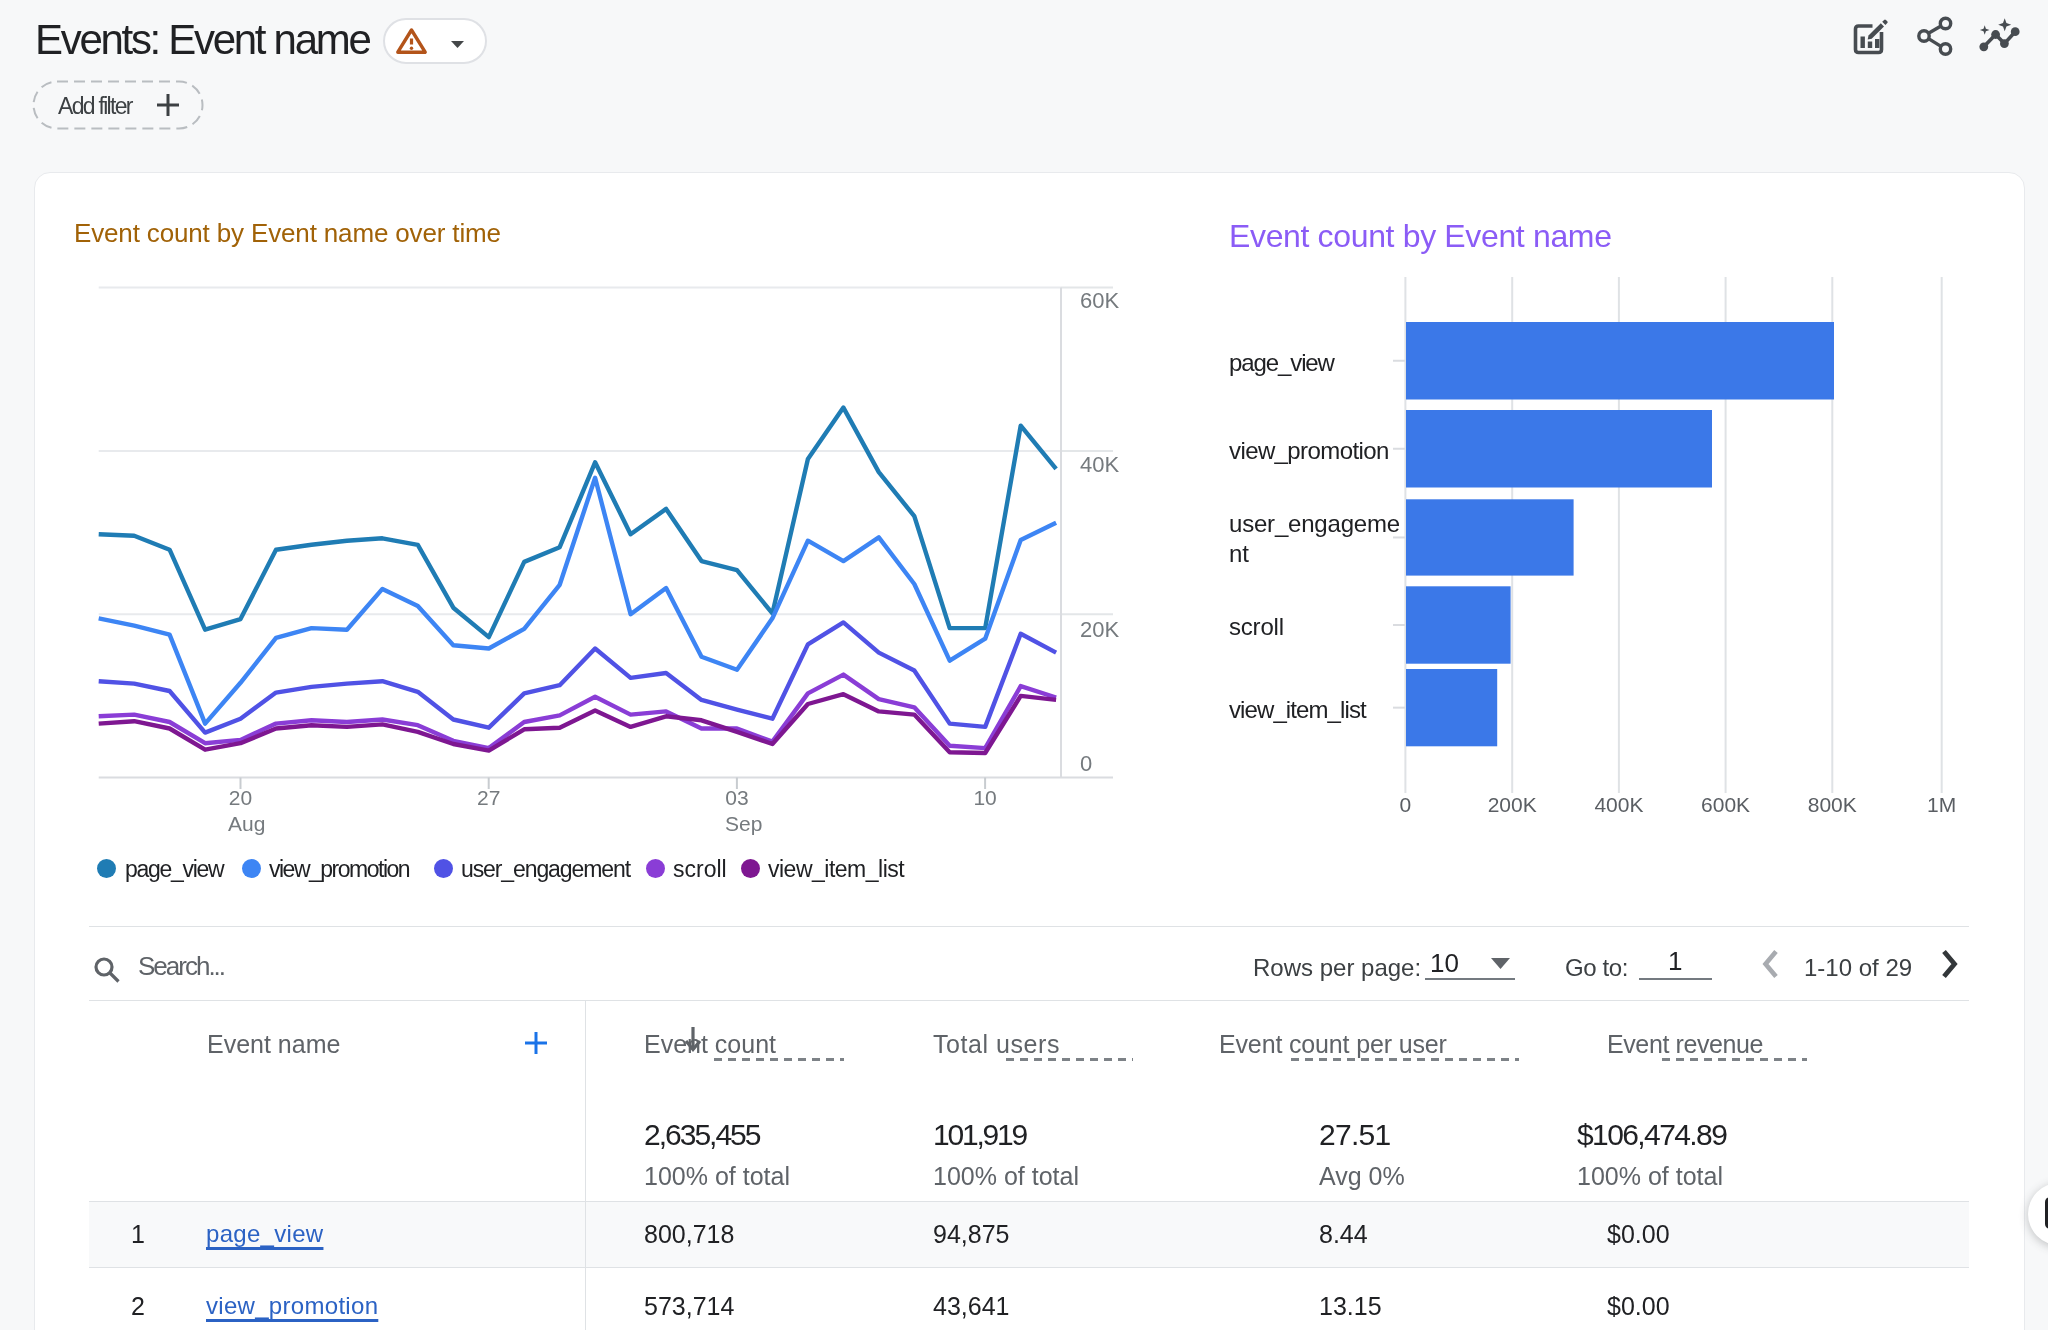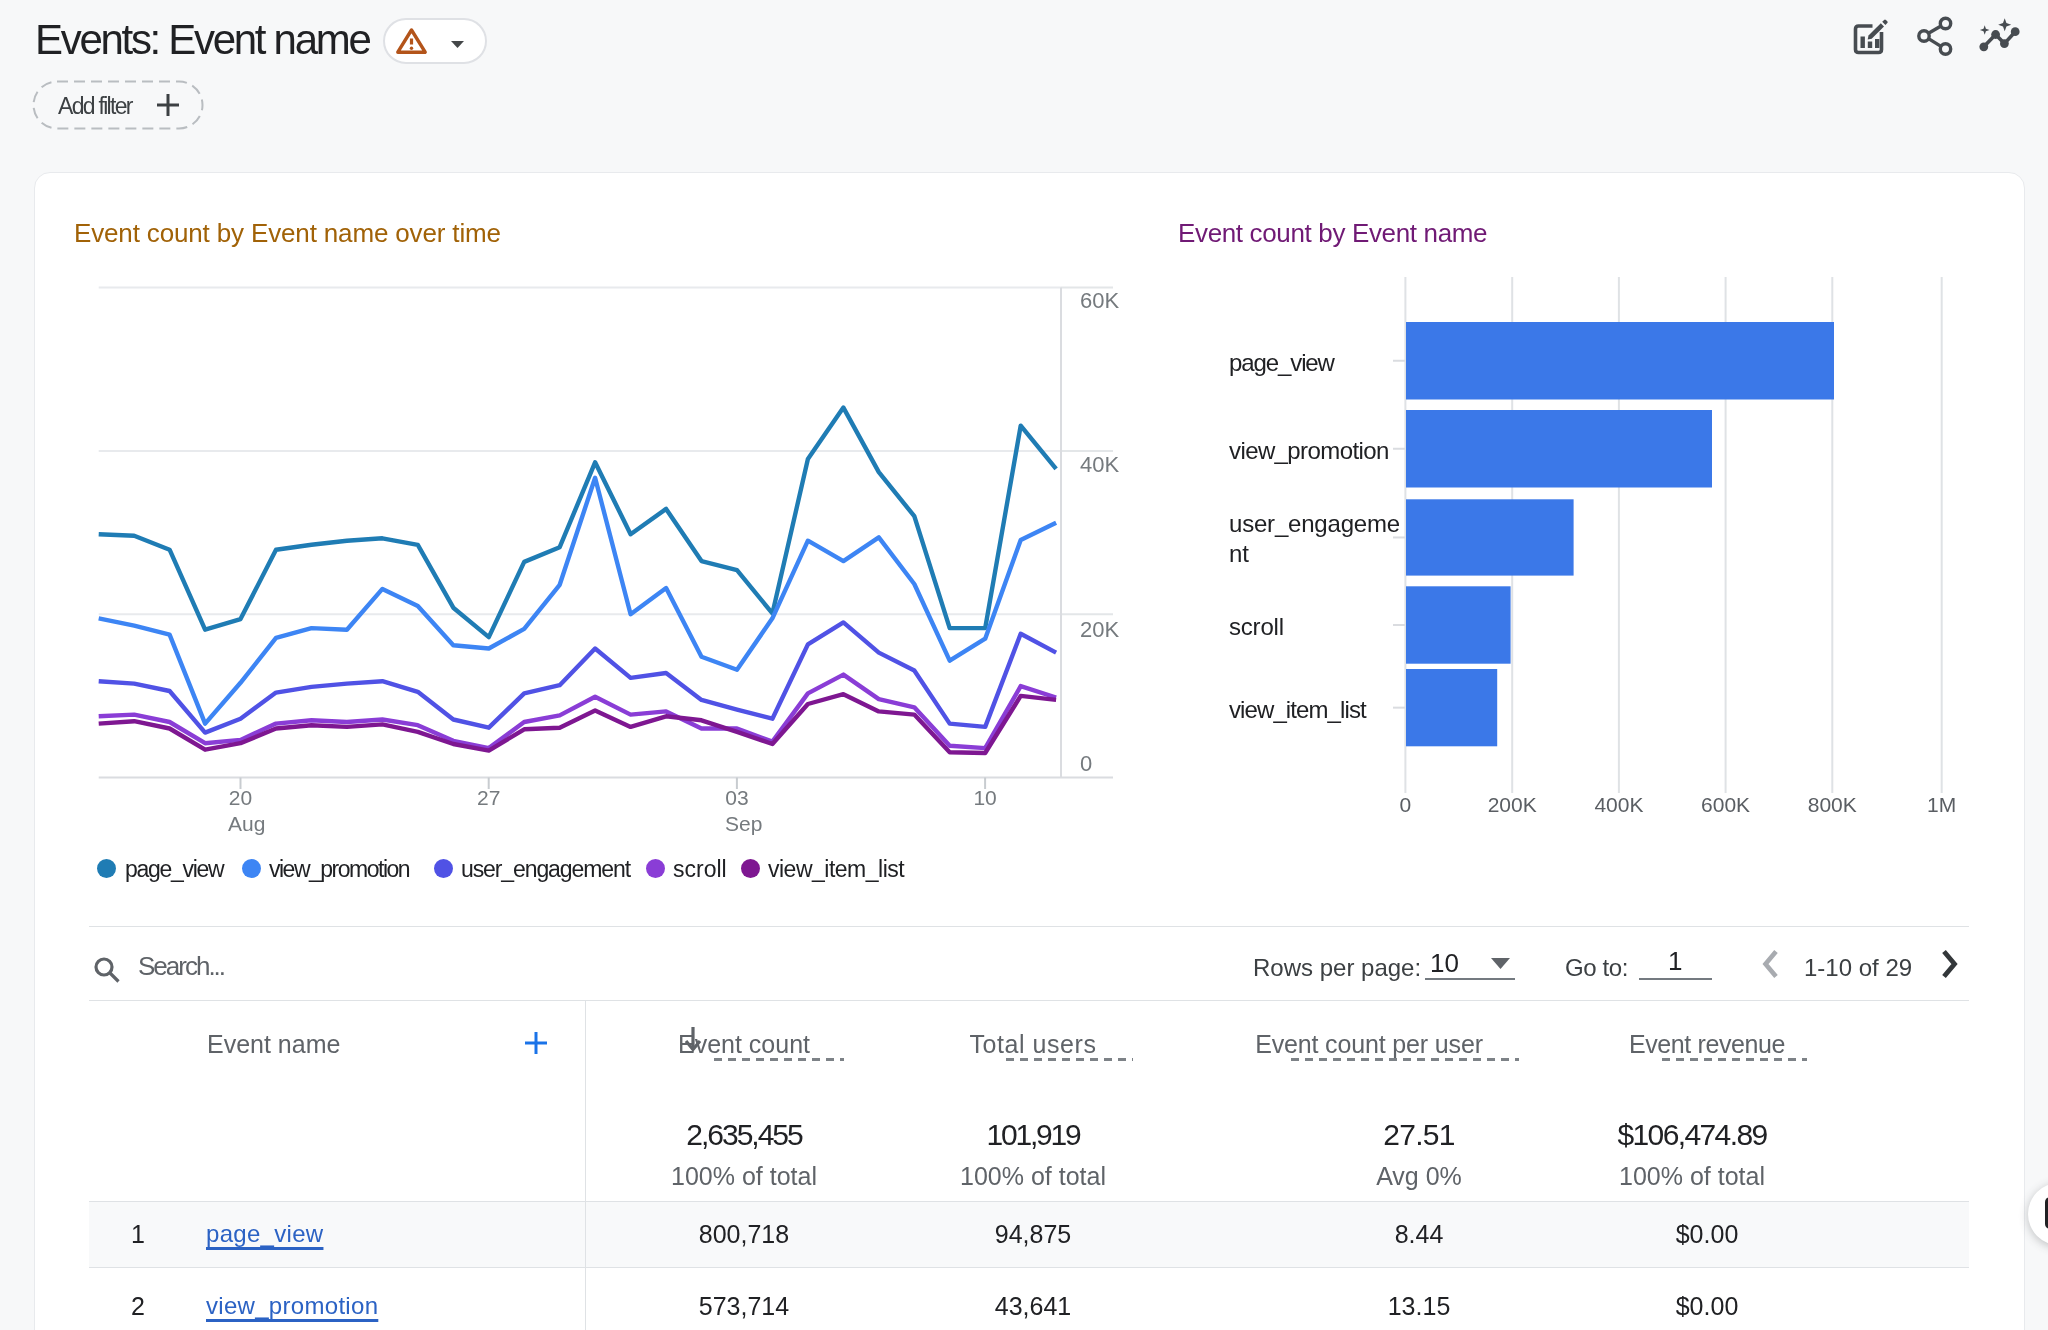--- a/index.html
+++ b/index.html
@@ -1,17 +1,17 @@
 <!DOCTYPE html>
 <html><head><meta charset="utf-8"><title>Events: Event name</title><style>
 *{margin:0;padding:0;box-sizing:border-box}
 html,body{width:2048px;height:1330px;overflow:hidden;background:#f7f8f9;
 font-family:"Liberation Sans",sans-serif;position:relative;-webkit-font-smoothing:antialiased}
 .abs{position:absolute}
-.r{text-align:center}
+.r{text-align:left}
 </style></head><body>
 
 <div class="abs" style="left:35px;top:16px;font-size:42px;color:#202124;letter-spacing:-2.3px">Events: Event name</div>
 
 <div class="abs" style="left:383px;top:18px;width:104px;height:46px;border:2px solid #dfe1e5;border-radius:23px;background:#fff"></div>
 <svg class="abs" style="left:394px;top:26px" width="35" height="29" viewBox="0 0 35 29">
   <path d="M17.5 4 L31.2 26.2 L3.8 26.2 Z" fill="none" stroke="#b3541a" stroke-width="3.4" stroke-linejoin="round"></path>
   <line x1="17.5" y1="12.5" x2="17.5" y2="18.5" stroke="#b3541a" stroke-width="3.2"></line>
   <circle cx="17.5" cy="22.3" r="1.7" fill="#b3541a"></circle>
 </svg>
@@ -49,21 +49,21 @@
   <circle cx="18.6" cy="20.5" r="4.4" fill="#474c51"></circle>
   <circle cx="27.4" cy="29.6" r="4.4" fill="#474c51"></circle>
   <circle cx="38.2" cy="17.7" r="4.4" fill="#474c51"></circle>
   <path d="M27.7 4.2 L29.4 9 L34.2 10.7 L29.4 12.4 L27.7 17.2 L26 12.4 L21.2 10.7 L26 9 Z" fill="#474c51"></path>
   <path d="M7.7 11.2 L8.9 14.8 L12.5 16 L8.9 17.2 L7.7 20.8 L6.5 17.2 L2.9 16 L6.5 14.8 Z" fill="#474c51"></path>
 </svg>
 
 <div class="abs" style="left:34px;top:172px;width:1991px;height:1190px;background:#fff;border:1px solid #e8eaed;border-radius:16px"></div>
 
 <div class="abs" style="left:74px;top:218px;font-size:26px;color:#a16207;letter-spacing:-0.15px">Event count by Event name over time</div>
-<div class="abs" style="left:1178px;top:218px;font-size:26px;color:#701a75;letter-spacing:-0.35px">Event count by Event name</div>
+<div class="abs" style="left:1229px;top:218px;font-size:32px;color:#8b5cf6;letter-spacing:-0.35px">Event count by Event name</div>
 
 <svg class="abs" style="left:0;top:0" width="2048" height="1330" viewBox="0 0 2048 1330">
 <line x1="98.7" y1="287.6" x2="1061" y2="287.6" stroke="#e8eaed" stroke-width="2"></line>
 <line x1="1061" y1="287.6" x2="1113" y2="287.6" stroke="#e3e6e8" stroke-width="2"></line>
 <line x1="98.7" y1="450.9" x2="1061" y2="450.9" stroke="#e8eaed" stroke-width="2"></line>
 <line x1="1061" y1="450.9" x2="1113" y2="450.9" stroke="#e3e6e8" stroke-width="2"></line>
 <line x1="98.7" y1="614.2" x2="1061" y2="614.2" stroke="#e8eaed" stroke-width="2"></line>
 <line x1="1061" y1="614.2" x2="1113" y2="614.2" stroke="#e3e6e8" stroke-width="2"></line>
 <line x1="98.7" y1="777.5" x2="1061" y2="777.5" stroke="#dadce0" stroke-width="2"></line>
 <line x1="1061" y1="777.5" x2="1113" y2="777.5" stroke="#dadce0" stroke-width="2"></line>

